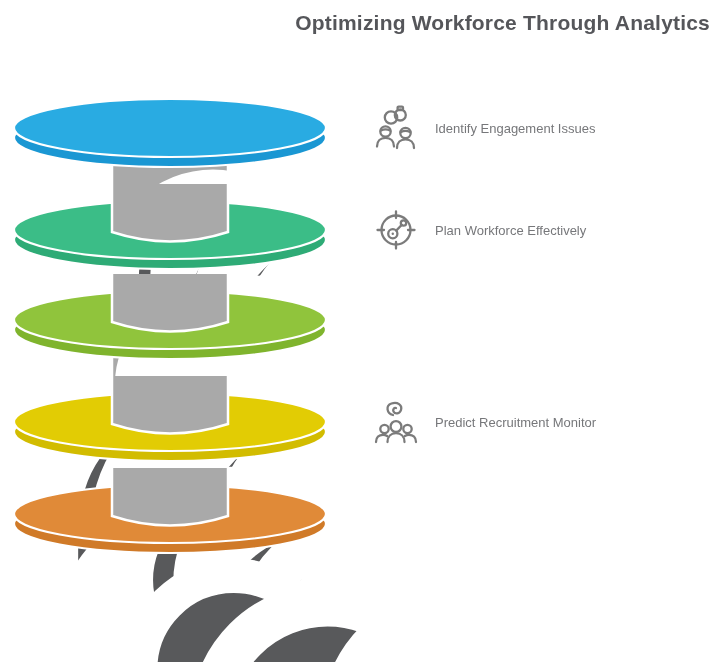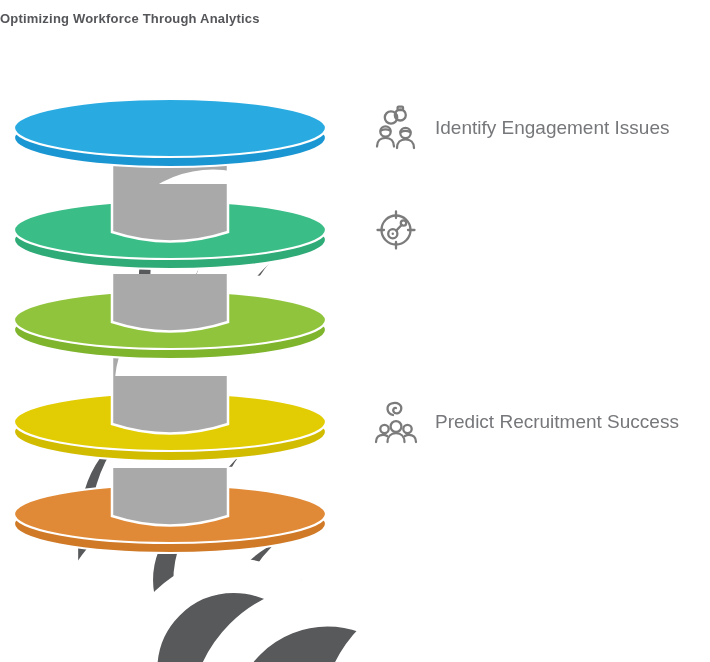--- a/index.html
+++ b/index.html
@@ -1,33 +1,33 @@
 <!DOCTYPE html>
 <html style="--title-color: #55565A; --label-color: #76777A; --icon-stroke: #7B7B7B; --person-fill: #58595B;"><head>
 <meta charset="utf-8">
 <style>
   html,body{margin:0;padding:0;background:#fff;}
   .canvas{
     position:relative;width:710px;height:662px;background:#ffffff;overflow:hidden;
     font-family:"Liberation Sans",sans-serif;
   }
   .title{
-    position:absolute;top:11px;left:0;width:100%;text-align:left;
-    font-size:13px;font-weight:bold;letter-spacing:.2px;color:var(--title-color,#55565A);
+    position:absolute;top:11px;left:0;width:100%;text-align:right;
+    font-size:21px;font-weight:bold;letter-spacing:.2px;color:var(--title-color,#55565A);
   }
   #funnel-svg{position:absolute;left:0;top:0;}
   .feature-row{
     position:absolute;left:372px;height:56px;display:flex;align-items:center;gap:15px;
   }
   .row-icon{
     width:48px;height:50px;flex:0 0 48px;color:var(--icon-stroke,#7B7B7B);
   }
   .row-icon *{vector-effect:none;}
   .row-label{
-    font-size:19px;color:var(--label-color,#76777A);white-space:nowrap;
+    font-size:13px;color:var(--label-color,#76777A);white-space:nowrap;
   }
   .icon-line{fill:none;stroke:currentColor;stroke-width:2.3;stroke-linecap:round;stroke-linejoin:round;}
   .icon-dot{fill:currentColor;stroke:none;}
   .icon-halo{fill:#fff;stroke:#fff;stroke-width:6;stroke-linecap:round;stroke-linejoin:round;}
   .person-head,.person-body{fill:var(--person-fill,#58595B);stroke:#fff;stroke-width:2;}
 </style>
 </head>
 <body>
 
 <svg width="0" height="0" style="position:absolute" aria-hidden="true">
@@ -178,24 +178,25 @@
     <svg class="row-icon" viewBox="0 0 48 48">
       <use href="#engagement-rings-people-icon"></use>
     </svg>
     <span class="row-label">Identify Engagement Issues</span>
   </div>
 
   <div class="feature-row" style="top:202px">
     <svg class="row-icon" viewBox="0 0 48 48">
       <use href="#target-gauge-icon"></use>
     </svg>
+    <span class="row-label">Plan Workforce Effectively</span>
   </div>
 
 
   <div class="feature-row" style="top:394px">
     <svg class="row-icon" viewBox="0 0 48 48">
       <use href="#people-swirl-icon"></use>
     </svg>
-    <span class="row-label">Predict Recruitment Success</span>
+    <span class="row-label">Predict Recruitment Monitor</span>
   </div>
 
 
 </div>
 
 </body></html>

